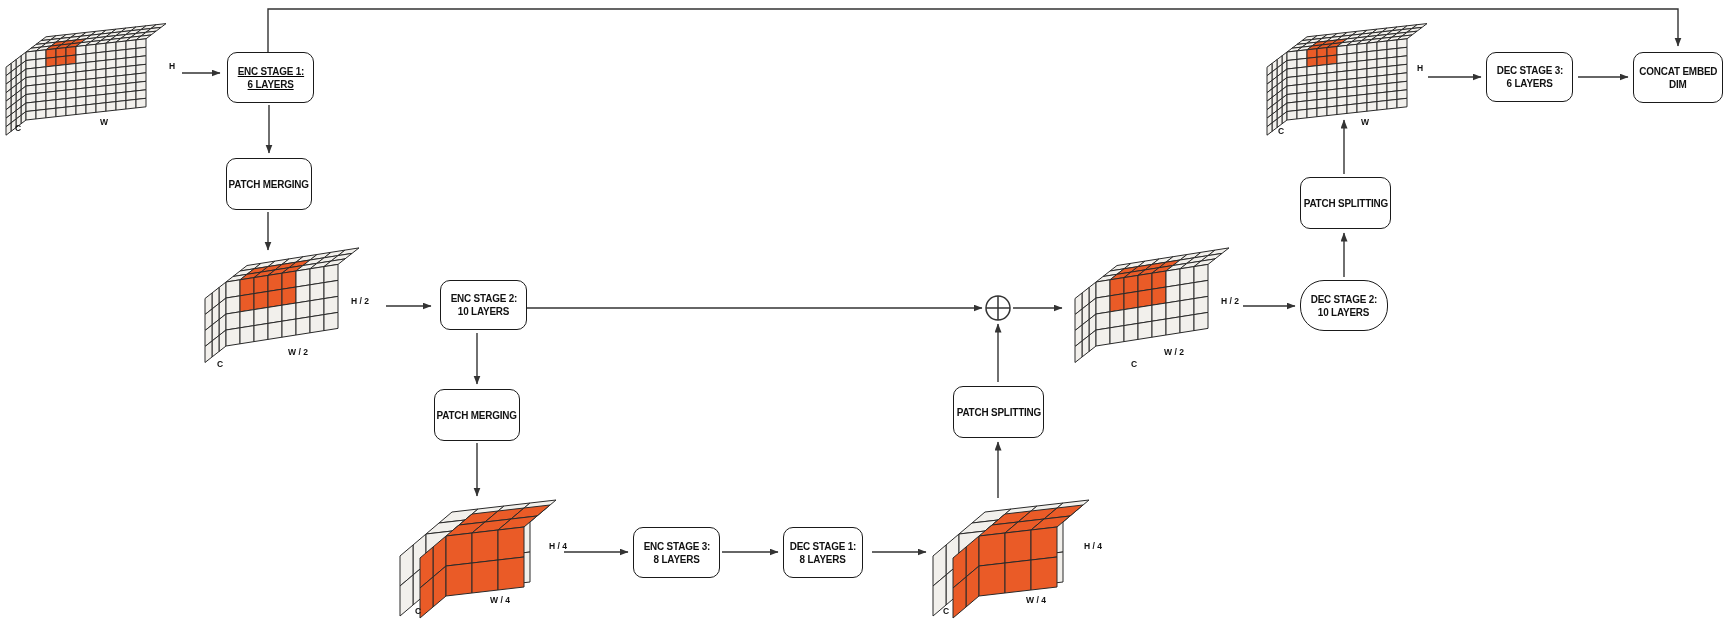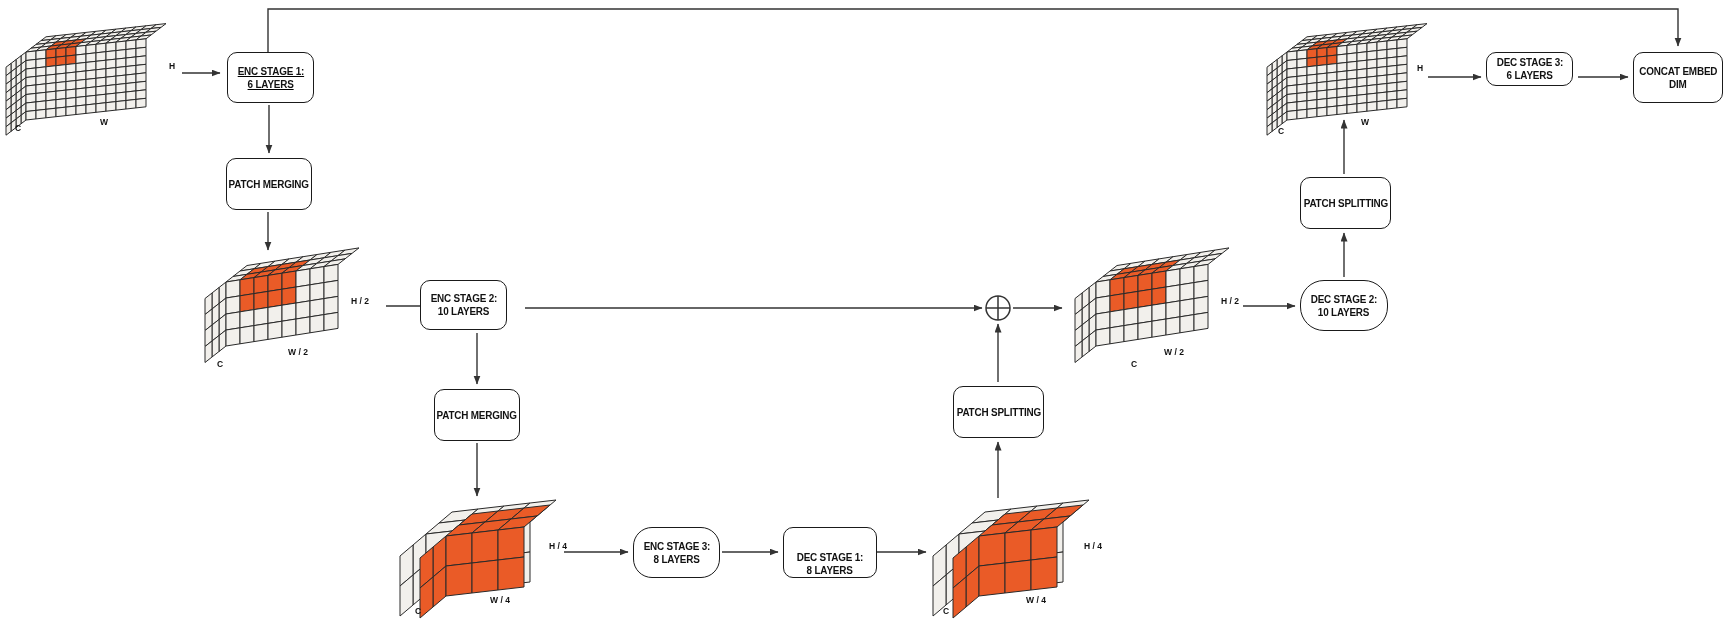--- a/index.html
+++ b/index.html
@@ -665,46 +665,46 @@
       </g>
     </svg>
   <div id="boxes">
       <div class="box" style="left: 227px; top: 52px; width: 87px; height: 51px; text-decoration: underline;">
         <div class="ln">ENC STAGE 1:</div>
         <div class="ln">6 LAYERS</div>
       </div>
       <div class="box" style="left: 226px; top: 158px; width: 86px; height: 52px;">
         <div class="ln">PATCH MERGING</div>
       </div>
-      <div class="box" style="left: 420px; top: 280px; width: 87px; height: 50px; justify-content: center;">
+      <div class="box" style="left: 440px; top: 280px; width: 87px; height: 50px; justify-content: center;">
         <div class="ln">ENC STAGE 2:</div>
         <div class="ln">10 LAYERS</div>
       </div>
       <div class="box" style="left: 434px; top: 389px; width: 86px; height: 52px;">
         <div class="ln">PATCH MERGING</div>
       </div>
-      <div class="box" style="left: 633px; top: 527px; width: 87px; height: 51px; border-radius: 19px;">
+      <div class="box" style="left: 633px; top: 527px; width: 87px; height: 51px;">
         <div class="ln">ENC STAGE 3:</div>
         <div class="ln">8 LAYERS</div>
       </div>
-      <div class="box" style="left: 783px; top: 527px; width: 94px; height: 51px; justify-content: flex-end;">
+      <div class="box" style="left: 783px; top: 527px; width: 80px; height: 51px;">
         <div class="ln">DEC STAGE 1:</div>
         <div class="ln">8 LAYERS</div>
       </div>
       <div class="box" style="left: 953px; top: 386px; width: 91px; height: 52px;">
         <div class="ln">PATCH SPLITTING</div>
       </div>
       <div class="box" style="left: 1300px; top: 280px; width: 88px; height: 51px; border-radius: 24px;">
         <div class="ln">DEC STAGE 2:</div>
         <div class="ln">10 LAYERS</div>
       </div>
       <div class="box" style="left: 1300px; top: 177px; width: 91px; height: 52px;">
         <div class="ln">PATCH SPLITTING</div>
       </div>
-      <div class="box" style="left: 1486px; top: 52px; width: 87px; height: 34px;">
+      <div class="box" style="left: 1486px; top: 52px; width: 87px; height: 50px;">
         <div class="ln">DEC STAGE 3:</div>
         <div class="ln">6 LAYERS</div>
       </div>
       <div class="box" style="left: 1633px; top: 52px; width: 90px; height: 51px; text-align: center;">
         <div class="ln">CONCAT EMBED</div>
         <div class="ln">DIM</div>
       </div>
     </div>
 </div>
 

